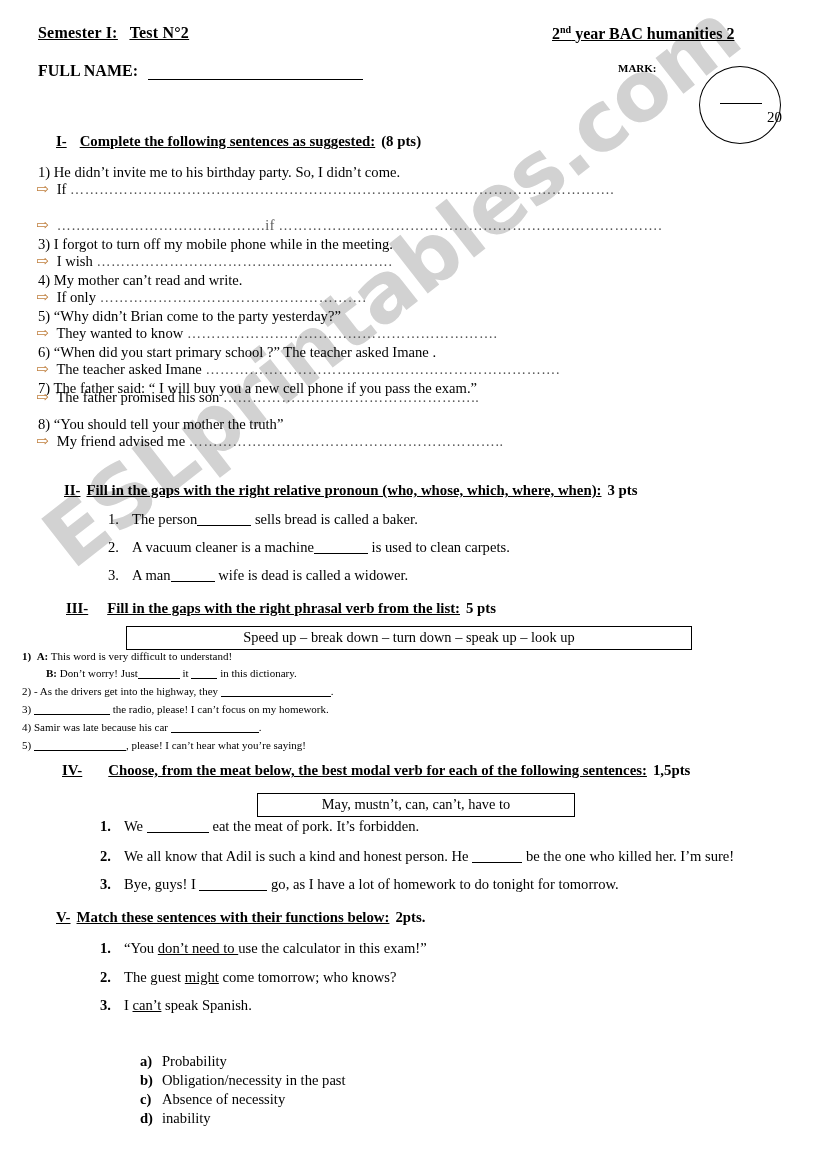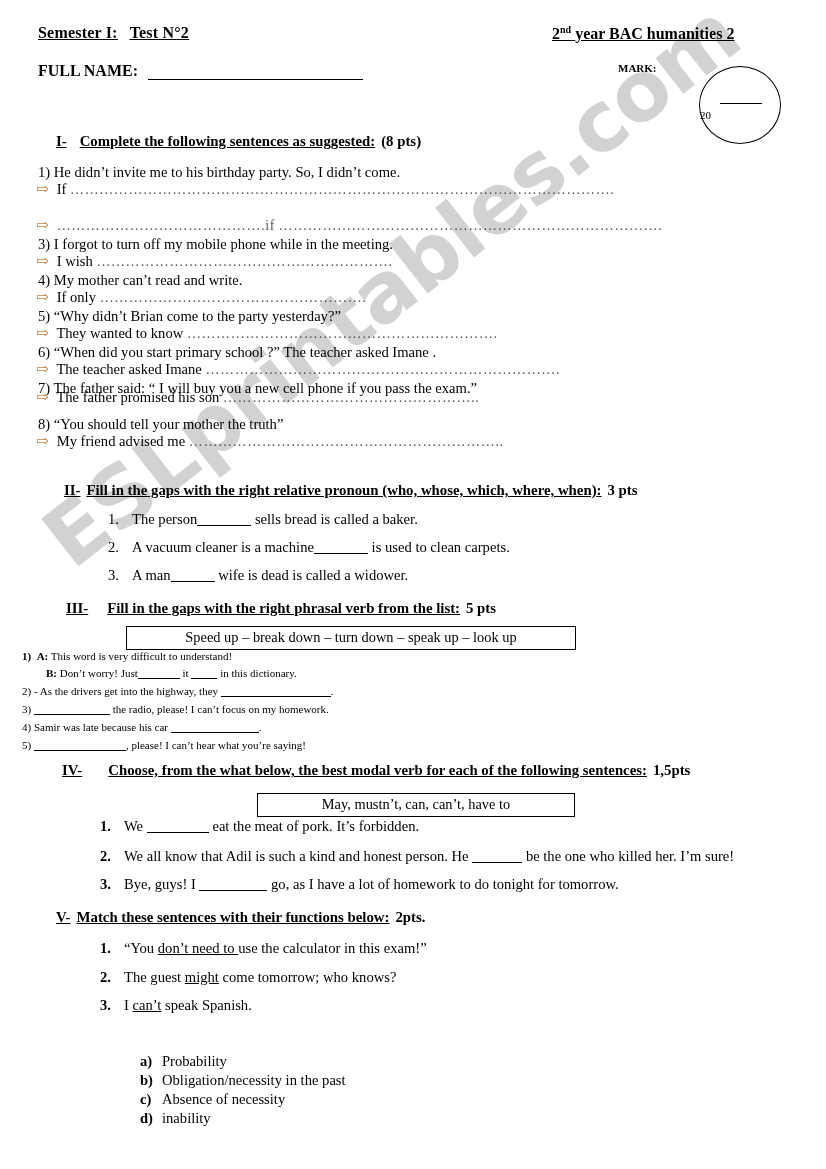--- a/index.html
+++ b/index.html
@@ -103,22 +103,22 @@
   .mark-oval .bar {
     position: absolute;
     left: 20px; top: 36px;
     width: 42px;
     border-top: 1.4px solid #000;
   }
   .mark-oval .denom {
     position: absolute;
     left: 0; top: 42px;
     width: 82px;
-    text-align: left;
-    font-size: 11px;
+    text-align: right;
+    font-size: 15px;
   }
 
   
   .ex-head {
     font-weight: bold;
     font-size: 14.8px;
     white-space: nowrap;
   }
   .ex-head .rn { text-decoration: underline; display: inline-block; }
   .ex-head .ttl { text-decoration: underline; }
@@ -314,21 +314,21 @@
       <span class="sub-num">2.</span><span>A vacuum cleaner is a machine</span><span class="ul-gap" style="width:54px;"></span> <span>is used to clean carpets.</span>
     </div>
     <div class="abs sub-item" style="left:108px; top:567px;">
       <span class="sub-num">3.</span><span>A man</span><span class="ul-gap" style="width:44px;"></span> <span>wife is dead is called a widower.</span>
     </div>
 
     <div class="abs ex-head" style="left:66px; top:600px;">
       <span class="rn">III-</span><span class="gap"></span><span class="gap-sm"></span><span class="ttl">Fill in the gaps with the right phrasal verb from the list:</span><span class="gap-sm"></span><span class="pts">5 pts</span>
     </div>
 
-    <div class="abs wordbox" style="left:126px; top:626px; width:450px;">Speed up – break down – turn down – speak up – look up</div>
+    <div class="abs wordbox" style="left:126px; top:626px; width:566px;">Speed up – break down – turn down – speak up – look up</div>
 
     <div class="abs p3-line" style="left:22px; top:648px;">
       <b>1)</b>&nbsp; <b>A:</b> <span>This word is very difficult to understand!</span>
     </div>
     <div class="abs p3-line" style="left:46px; top:665px;">
       <b>B:</b> <span>Don’t worry! Just</span><span class="ul-gap" style="width:42px;"></span> <span>it</span> <span class="ul-gap" style="width:26px;"></span> <span>in this dictionary.</span>
     </div>
     <div class="abs p3-line" style="left:22px; top:683px;">
       <span>2)</span> <span>- As the drivers get into the highway, they</span> <span class="ul-gap" style="width:110px;"></span><span>.</span>
     </div>
@@ -336,21 +336,21 @@
       <span>3)</span> <span class="ul-gap" style="width:76px;"></span> <span>the radio, please! I can’t focus on my homework.</span>
     </div>
     <div class="abs p3-line" style="left:22px; top:719px;">
       <span>4)</span> <span>Samir was late because his car</span> <span class="ul-gap" style="width:88px;"></span><span>.</span>
     </div>
     <div class="abs p3-line" style="left:22px; top:737px;">
       <span>5)</span> <span class="ul-gap" style="width:92px;"></span><span>, please! I can’t hear what you’re saying!</span>
     </div>
 
     <div class="abs ex-head" style="left:62px; top:762px;">
-      <span class="rn">IV-</span><span class="gap"></span><span class="gap"></span><span class="ttl">Choose, from the what below, the best modal verb for each of the following sentences:</span><span class="gap-sm"></span><span class="pts">1,5pts</span>
+      <span class="rn">IV-</span><span class="gap"></span><span class="gap"></span><span class="ttl">Choose, from the meat below, the best modal verb for each of the following sentences:</span><span class="gap-sm"></span><span class="pts">1,5pts</span>
     </div>
 
     <div class="abs wordbox" style="left:257px; top:793px; width:318px;">May, mustn’t, can, can’t, have to</div>
 
     <div class="abs sub-item" style="left:100px; top:818px;">
       <span class="sub-num b">1.</span><span>We</span> <span class="ul-gap" style="width:62px;"></span> <span>eat the meat of pork. It’s forbidden.</span>
     </div>
     <div class="abs sub-item" style="left:100px; top:848px;">
       <span class="sub-num b">2.</span><span>We all know that Adil is such a kind and honest person. He</span> <span class="ul-gap" style="width:50px;"></span> <span>be the one who killed her. I’m sure!</span>
     </div>

